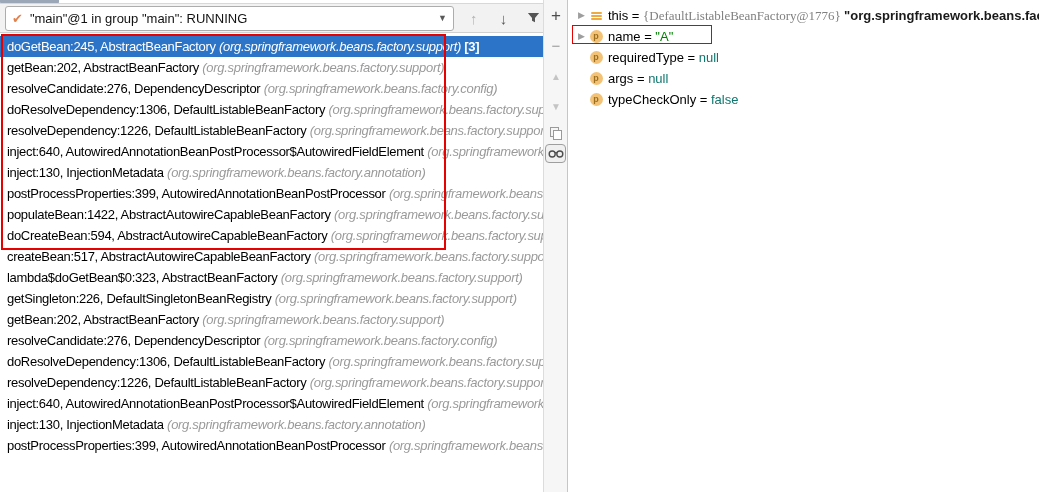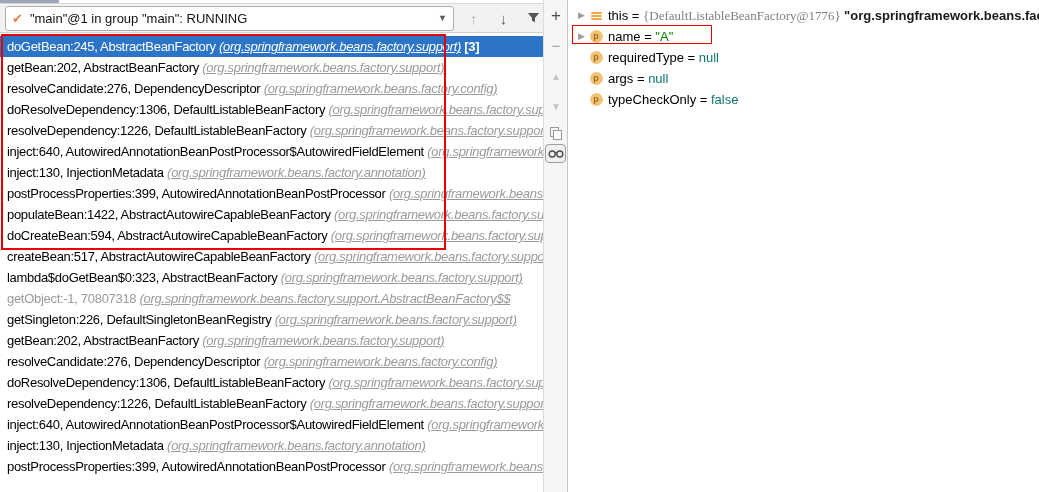--- a/index.html
+++ b/index.html
@@ -20,21 +20,21 @@
   .thread-caret { color:#595959; font-size:9px; margin-left:4px; }
   .tb-btn { width:20px; height:22px; border:none; background:transparent; font-size:15px; font-weight:bold;
             display:flex; align-items:center; justify-content:center; margin-left:10px; cursor:default; }
   .tb-up { color:#b5b5b5; }
   .tb-down { color:#595959; }
   .tb-filter { margin-left:10px; }
 
   .frames-list { position:absolute; left:0; top:34px; width:543px; height:458px; overflow:hidden; padding-top:2px; }
   .frame-row { height:21px; line-height:21px; padding-left:7px; white-space:nowrap; overflow:hidden;
                font-size:13px; letter-spacing:-0.3px; color:#000; cursor:default; }
-  .frame-row .pkg { font-style:italic; color:#9a9a9a;text-decoration:underline; }
+  .frame-row .pkg { font-style:italic; color:#9a9a9a; }
   .frame-row .badge { font-weight:bold; color:#000; }
   .frame-row.selected { background:#2b74c7; color:#fff; }
   .frame-row.selected .pkg, .frame-row.selected .badge { color:#fff; }
   .frame-row.grayed, .frame-row.grayed .pkg { color:#9a9a9a; }
 
   
   .mid-strip { position:absolute; left:543px; top:0; width:25px; height:492px; background:#f6f6f6;
                border-left:1px solid #dcdcdc; border-right:1px solid #c6c6c6; }
   .strip-icon { position:absolute; left:0; width:24px; text-align:center; cursor:default; }
   .si-add    { top:6px;  font-size:17px; color:#4d4d4d; }
@@ -101,21 +101,20 @@
         <div class="frame-row"><span class="loc">resolveCandidate:276, DependencyDescriptor </span><span class="pkg">(org.springframework.beans.factory.config)</span></div>
         <div class="frame-row"><span class="loc">doResolveDependency:1306, DefaultListableBeanFactory </span><span class="pkg">(org.springframework.beans.factory.support)</span></div>
         <div class="frame-row"><span class="loc">resolveDependency:1226, DefaultListableBeanFactory </span><span class="pkg">(org.springframework.beans.factory.support)</span></div>
         <div class="frame-row"><span class="loc">inject:640, AutowiredAnnotationBeanPostProcessor$AutowiredFieldElement </span><span class="pkg">(org.springframework.beans.factory.annotation)</span></div>
         <div class="frame-row"><span class="loc">inject:130, InjectionMetadata </span><span class="pkg">(org.springframework.beans.factory.annotation)</span></div>
         <div class="frame-row"><span class="loc">postProcessProperties:399, AutowiredAnnotationBeanPostProcessor </span><span class="pkg">(org.springframework.beans.factory.annotation)</span></div>
         <div class="frame-row"><span class="loc">populateBean:1422, AbstractAutowireCapableBeanFactory </span><span class="pkg">(org.springframework.beans.factory.support)</span></div>
         <div class="frame-row"><span class="loc">doCreateBean:594, AbstractAutowireCapableBeanFactory </span><span class="pkg">(org.springframework.beans.factory.support)</span></div>
         <div class="frame-row"><span class="loc">createBean:517, AbstractAutowireCapableBeanFactory </span><span class="pkg">(org.springframework.beans.factory.support)</span></div>
         <div class="frame-row"><span class="loc">lambda$doGetBean$0:323, AbstractBeanFactory </span><span class="pkg">(org.springframework.beans.factory.support)</span></div>
-        <div class="frame-row grayed"><span class="loc">getObject:-1, 70807318 </span><span class="pkg">(org.springframework.beans.factory.support.AbstractBeanFactory$$</span></div>
         <div class="frame-row"><span class="loc">getSingleton:226, DefaultSingletonBeanRegistry </span><span class="pkg">(org.springframework.beans.factory.support)</span></div>
         <div class="frame-row"><span class="loc">getBean:202, AbstractBeanFactory </span><span class="pkg">(org.springframework.beans.factory.support)</span></div>
         <div class="frame-row"><span class="loc">resolveCandidate:276, DependencyDescriptor </span><span class="pkg">(org.springframework.beans.factory.config)</span></div>
         <div class="frame-row"><span class="loc">doResolveDependency:1306, DefaultListableBeanFactory </span><span class="pkg">(org.springframework.beans.factory.support)</span></div>
         <div class="frame-row"><span class="loc">resolveDependency:1226, DefaultListableBeanFactory </span><span class="pkg">(org.springframework.beans.factory.support)</span></div>
         <div class="frame-row"><span class="loc">inject:640, AutowiredAnnotationBeanPostProcessor$AutowiredFieldElement </span><span class="pkg">(org.springframework.beans.factory.annotation)</span></div>
         <div class="frame-row"><span class="loc">inject:130, InjectionMetadata </span><span class="pkg">(org.springframework.beans.factory.annotation)</span></div>
         <div class="frame-row"><span class="loc">postProcessProperties:399, AutowiredAnnotationBeanPostProcessor </span><span class="pkg">(org.springframework.beans.factory.annotation)</span></div>
       </div>
     <div class="annotation ann-frames"></div>

